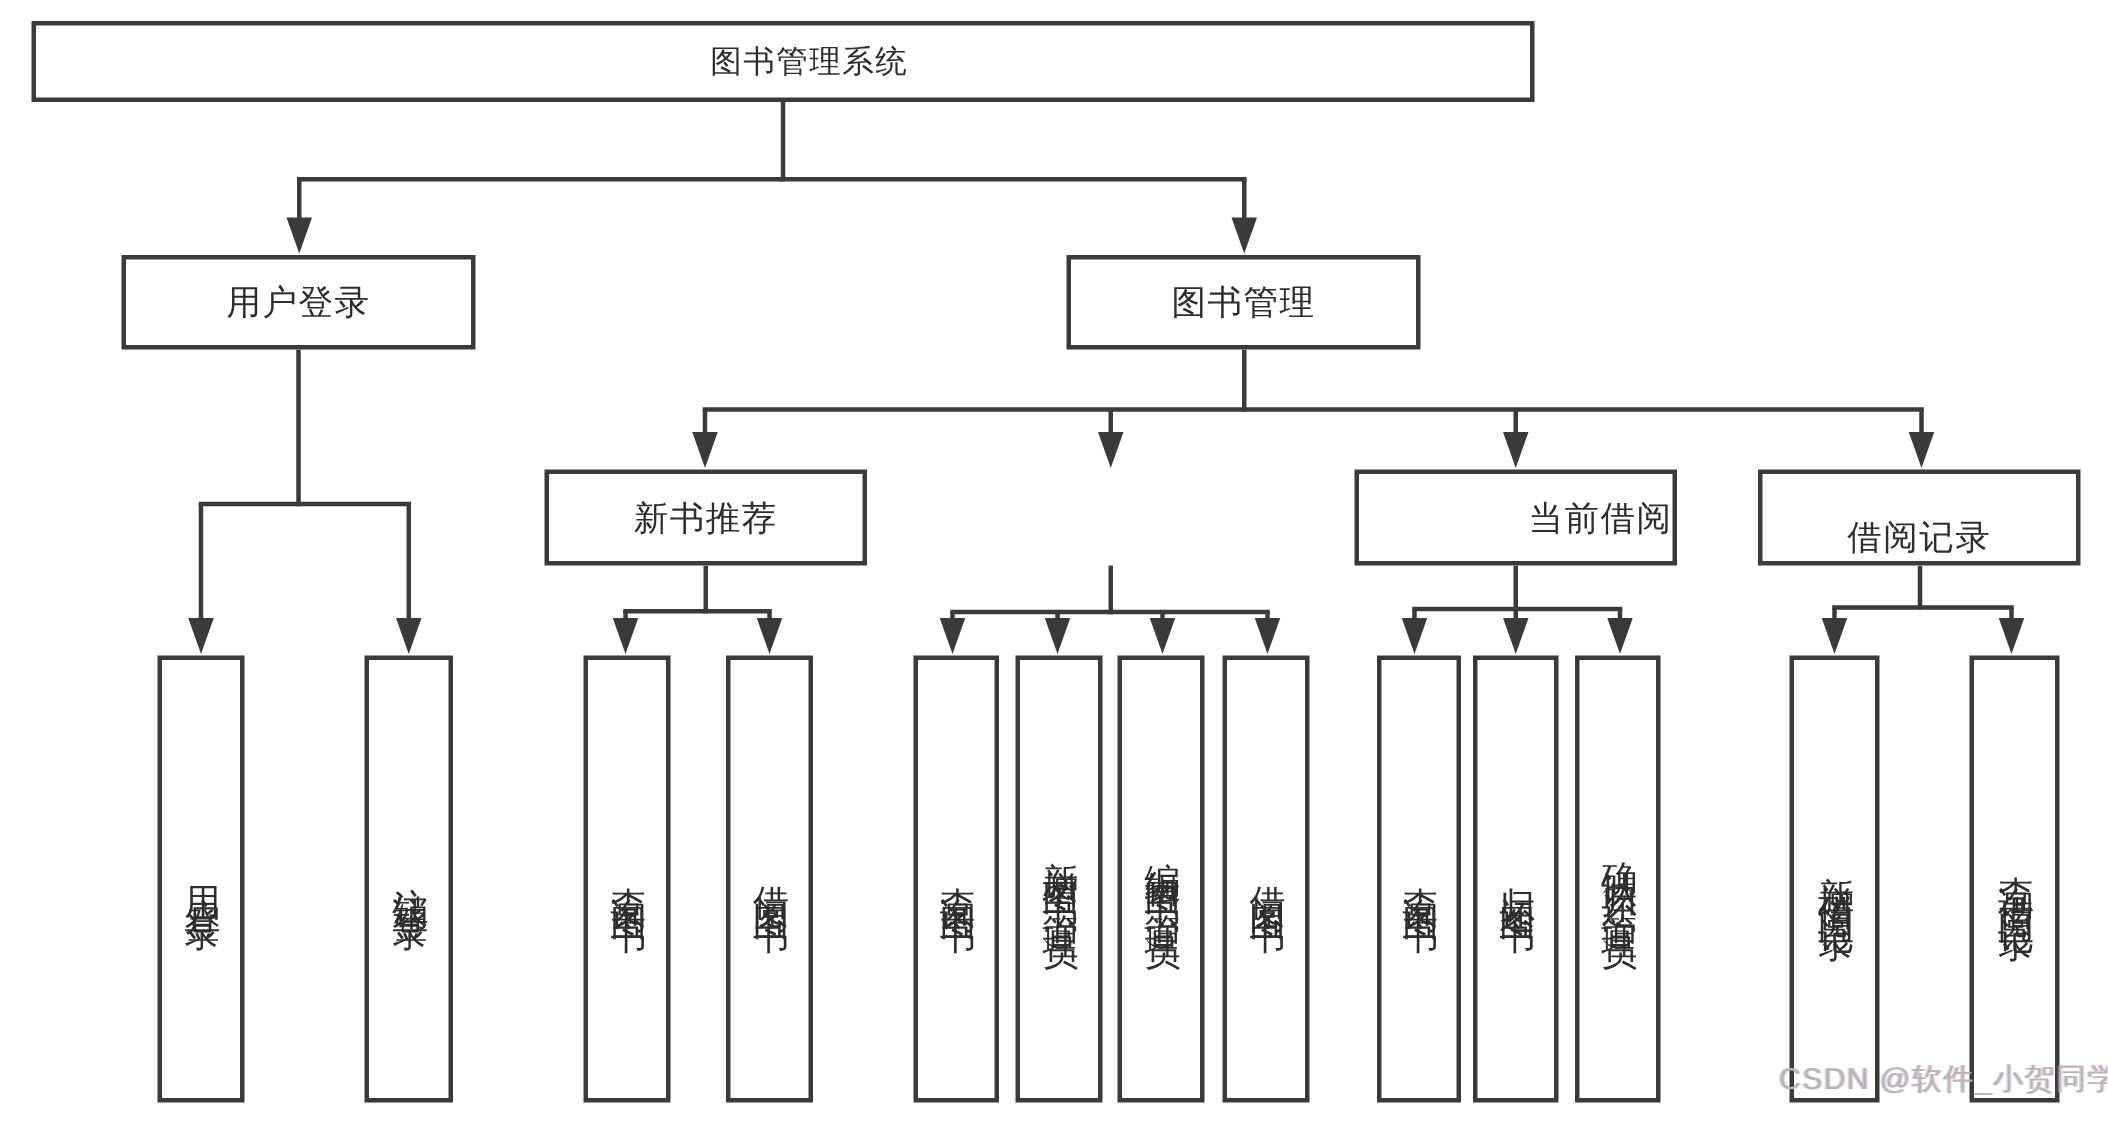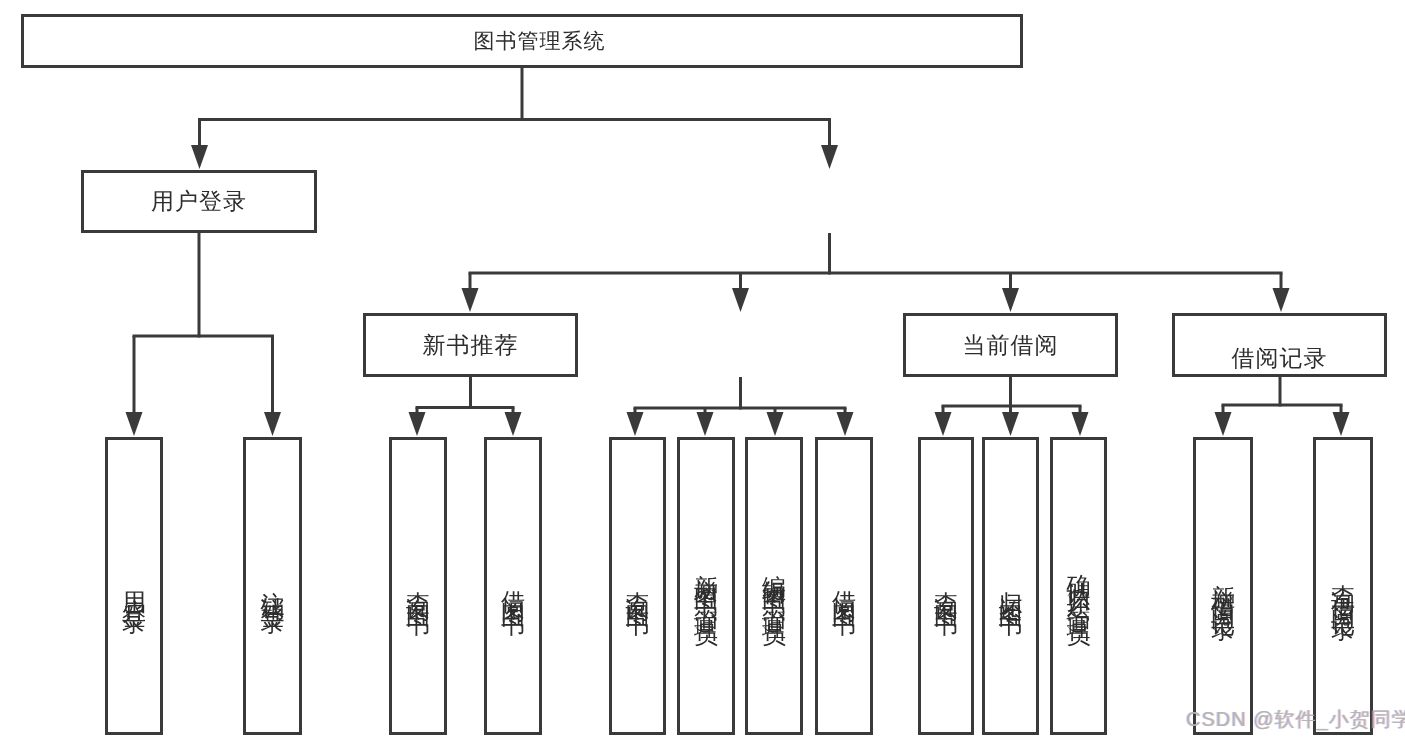--- a/index.html
+++ b/index.html
@@ -116,25 +116,28 @@
     </g>
   </svg>
 
   <div class="node root h" style="left:21px;top:14px;width:1002px;height:54px;">
     <span class="lbl">图书管理系统</span>
   </div>
 
   <div class="node h" style="left:81px;top:170px;width:236px;height:63px;">
     <span class="lbl">用户登录</span>
   </div>
+  <div class="node h" style="left:711px;top:170px;width:236px;height:63px;">
+    <span class="lbl">图书管理</span>
+  </div>
 
   <div class="node h" style="left:363px;top:313px;width:215px;height:64px;">
     <span class="lbl">新书推荐</span>
   </div>
-  <div class="node h" style="left:903px;top:313px;width:215px;height:64px;">
+  <div class="node h" style="left:903px;top:313px;width:215px;height:64px;justify-content:flex-end;">
     <span class="lbl">当前借阅</span>
   </div>
   <div class="node h" style="left:1172px;top:313px;width:215px;height:64px;align-items:flex-end;">
     <span class="lbl">借阅记录</span>
   </div>
 
   <div class="node v" style="left:105px;top:437px;width:58px;height:298px;">
     <span class="lbl">用户登录</span>
   </div>
   <div class="node v" style="left:243px;top:437px;width:59px;height:298px;">

